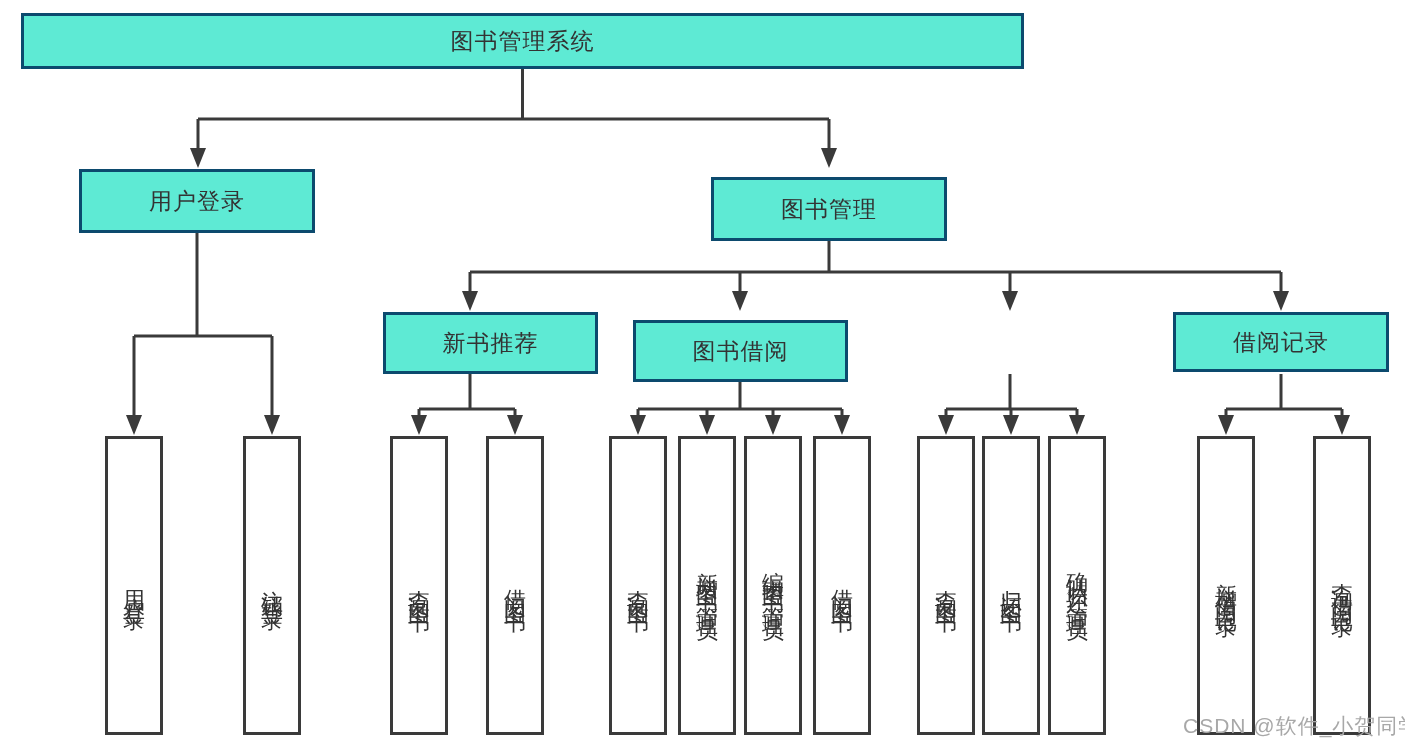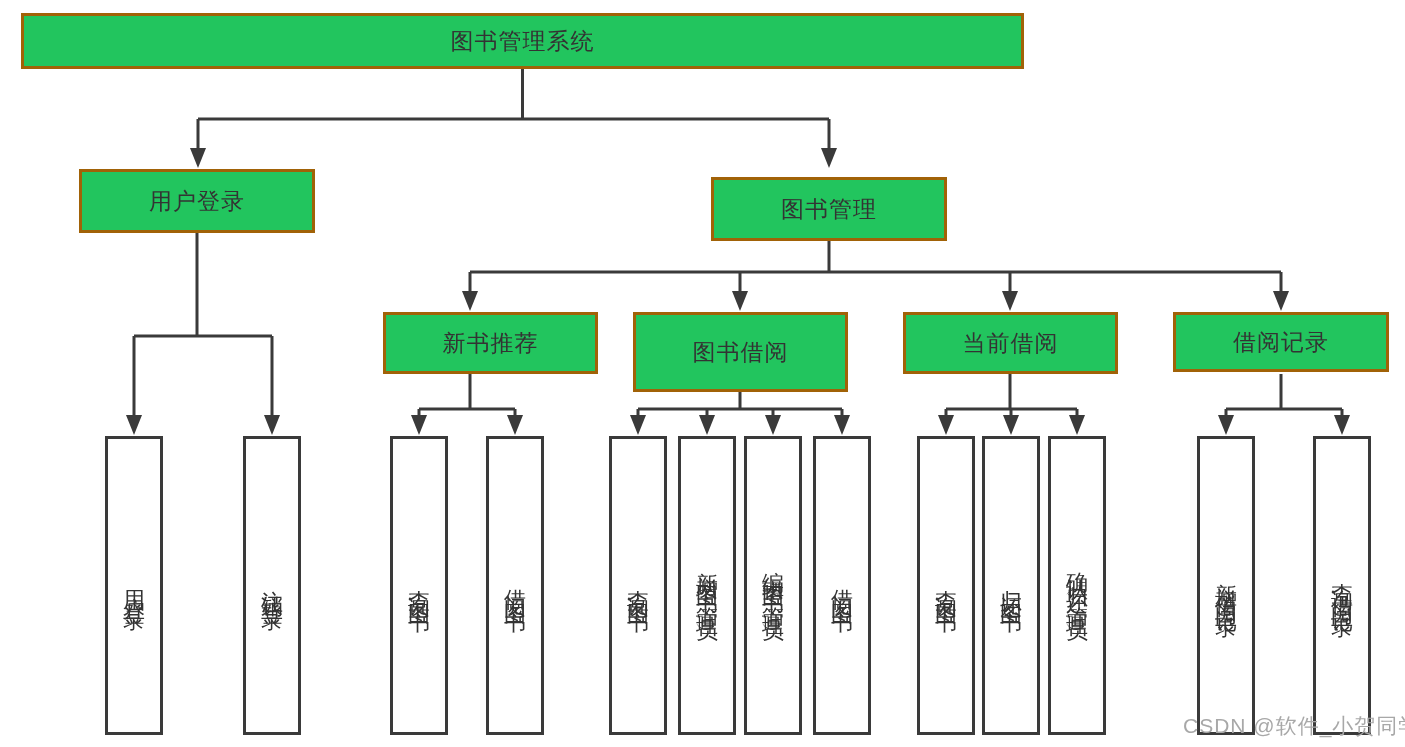--- a/index.html
+++ b/index.html
@@ -14,22 +14,22 @@
   }
   .wires {
     position: absolute;
     left: 0; top: 0;
     width: 1405px; height: 747px;
     pointer-events: none;
   }
   .node {
     position: absolute;
     box-sizing: border-box;
-    border: 3px solid #a16207;
-    background: #22c55e;
+    border: 3px solid #0c4a6e;
+    background: #5eead4;
     display: flex;
     align-items: center;
     justify-content: center;
     font-size: 23px;
     letter-spacing: 1px;
     z-index: 2;
     font-family: Liberation Serif, serif;
   }
   .leaf {
     position: absolute;
@@ -104,22 +104,21 @@
       <polygon points="1334,415 1350,415 1342,435"></polygon>
     </g>
   </svg>
 
   <div class="node" style="left:21px; top:13px; width:1003px; height:56px;">图书管理系统</div>
 
   <div class="node" style="left:79px; top:169px; width:236px; height:64px;">用户登录</div>
   <div class="node" style="left:711px; top:169px; width:236px; height:64px;margin-top:8px;">图书管理</div>
 
   <div class="node" style="left:383px; top:312px; width:215px; height:62px;">新书推荐</div>
-  <div class="node" style="left:633px; top:312px; width:215px; height:80px;">图书借阅</div>
-  <div class="node" style="left:903px; top:312px; width:215px; height:62px;">当前借阅</div>
+  <div class="node" style="left:633px; top:320px; width:215px; height:62px;">图书借阅</div>
   <div class="node" style="left:1173px; top:312px; width:216px; height:60px;">借阅记录</div>
 
   <div class="leaf" style="left:105px;">用户登录</div>
   <div class="leaf" style="left:243px;">注销登录</div>
 
   <div class="leaf" style="left:390px;">查询图书</div>
   <div class="leaf" style="left:486px;">借阅图书</div>
 
   <div class="leaf" style="left:609px;">查询图书</div>
   <div class="leaf" style="left:678px;">新增图书（管理员）</div>

